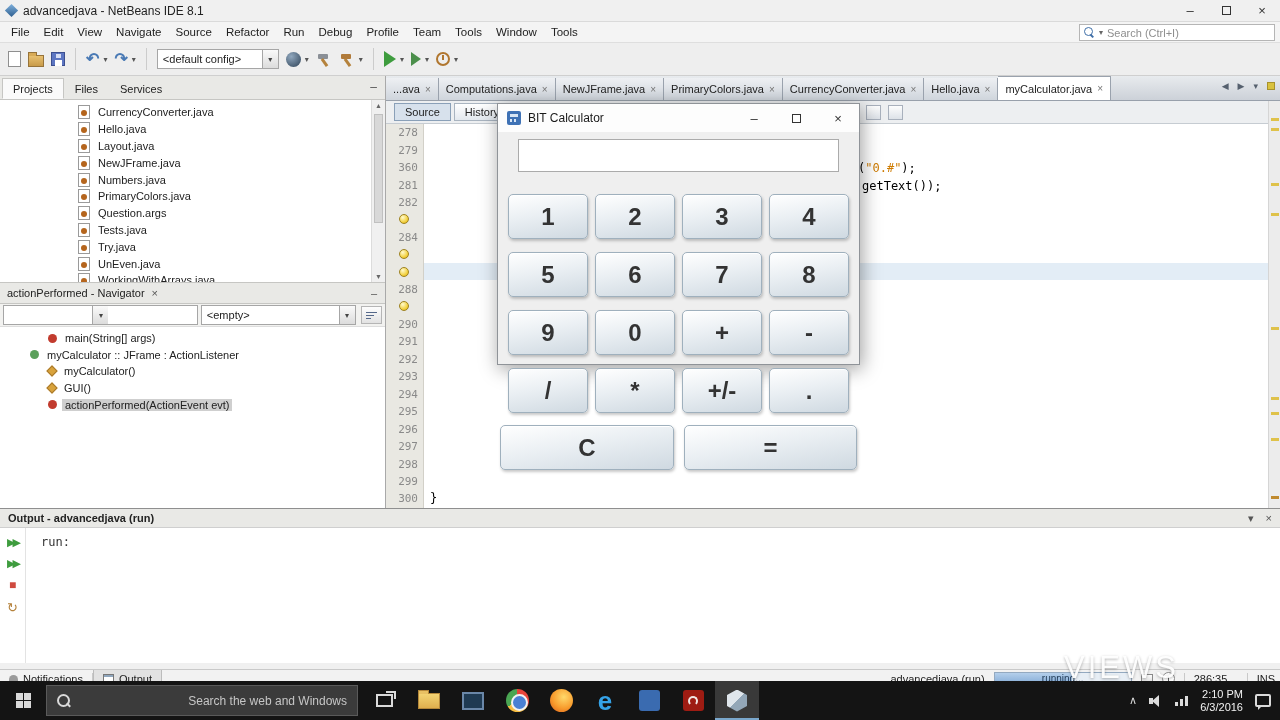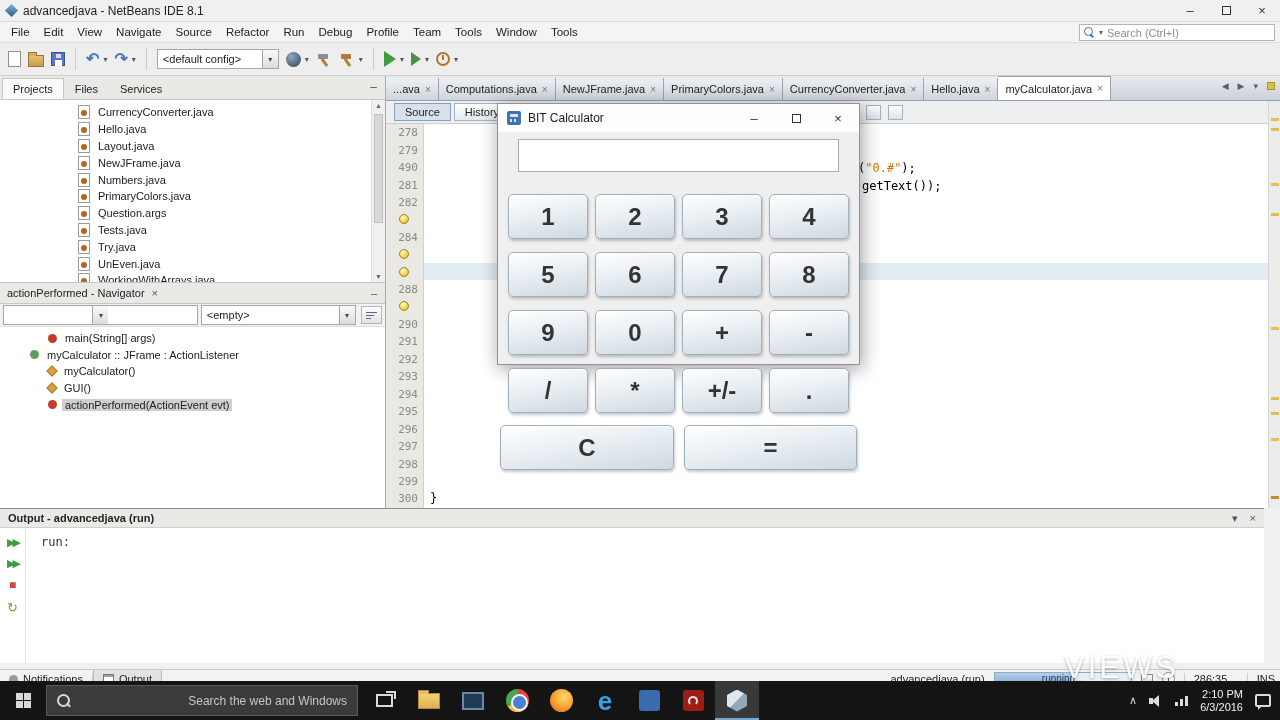--- a/index.html
+++ b/index.html
@@ -137,21 +137,21 @@
   .calc-display { display:block; margin:7px 22px 0 20px; width:321px; height:33px; border:1px solid #ababab;
                   background:#fff; font-size:18px; padding:0 6px; font-family:"Liberation Sans",sans-serif; }
   .keys { display:grid; grid-template-columns:repeat(4,1fr); column-gap:7px; row-gap:13px; margin:22px 10px 0; }
   .key { height:45px; border:1px solid #9fb0bd; border-radius:5px;
          background:linear-gradient(170deg,#ffffff,#eaeff3 45%,#cfd9e1);
          font-size:24px; font-weight:bold; color:#333; display:flex; align-items:center; justify-content:center;
          box-shadow:1px 2px 3px rgba(0,0,0,.22), inset 0 1px 0 #fff; font-family:"Liberation Sans",sans-serif; }
   .wide-keys { display:grid; grid-template-columns:174px 1fr; column-gap:10px; margin:12px 2px 0; }
 
   
-  .output-panel { position:absolute; top:508px; left:0; right:16px; height:155px; background:#fff;
+  .output-panel { position:absolute; top:508px; left:0; right:0; height:155px; background:#fff;
                   border-top:1px solid #8f8f8f; display:flex; flex-direction:column; }
   .out-header { height:19px; background:#e9e9e6; border-bottom:1px solid #cfcfcf; display:flex; align-items:center;
                 padding:0 8px; font-size:11px; gap:6px; flex:none; }
   .out-title { font-weight:bold; color:#222; }
   .out-hicons { margin-left:auto; display:flex; gap:12px; color:#555; font-size:11px; }
   .out-body { flex:1; display:flex; }
   .out-tools { width:26px; border-right:1px solid #e3e3e3; display:flex; flex-direction:column; align-items:center;
                padding-top:9px; gap:10px; flex:none; }
   .rerun { color:#3e9c3e; letter-spacing:-3px; font-size:11px; line-height:1; }
   .stopi { color:#cf4a3f; font-size:12px; line-height:1; }
@@ -439,21 +439,21 @@
     </div>
     <div class="editor-body">
       <div class="gutter">
         <div class="grow">
             <span class="lnum">278</span>
           </div>
         <div class="grow">
             <span class="lnum">279</span>
           </div>
         <div class="grow">
-            <span class="lnum">490</span>
+            <span class="lnum">360</span>
           </div>
         <div class="grow">
             <span class="lnum">281</span>
           </div>
         <div class="grow">
             <span class="lnum">282</span>
           </div>
         <div class="grow">
             <span class="bulb-icon"></span>
             <span class="lnum"></span>

